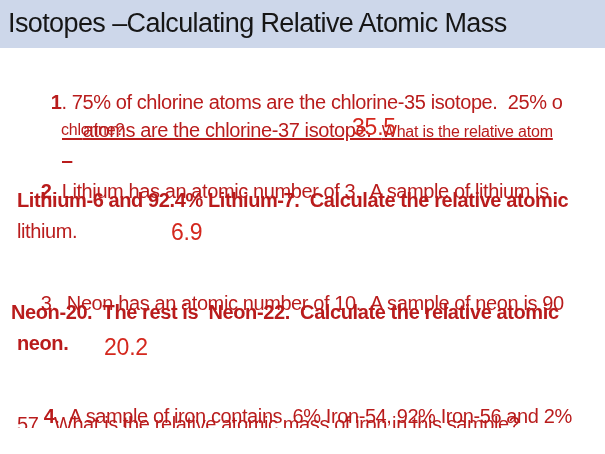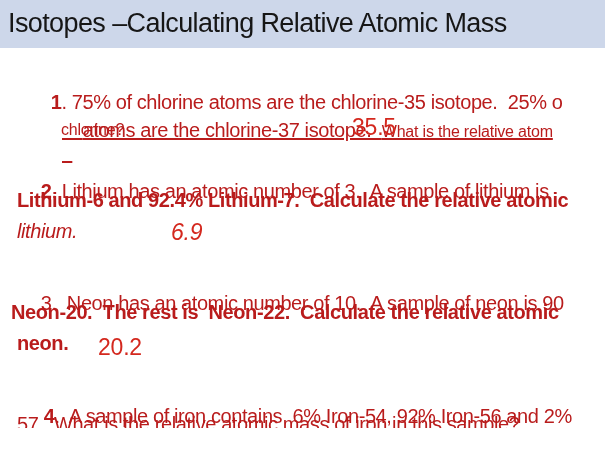--- a/index.html
+++ b/index.html
@@ -45,26 +45,26 @@
     letter-spacing: -0.2px;
     color: #d4281e;
   }
   
   #q1l1 { left: 30px; top: 68px; }
   #q1l2 { left: 62px; top: 96px; text-decoration: underline; }
   #q1l3 { left: 61px; top: 121px; }
   #q1ans { left: 352px; top: 114px; }
   #q2l1 { left: 20px; top: 157px; }
   #q2l2 { left: 17px; top: 189px; font-weight: bold; }
-  #q2l3 { left: 17px; top: 220px; font-style: italic; }
-  #q2ans { left: 171px; top: 219px; font-style: italic; }
+  #q2l3 { left: 17px; top: 220px; }
+  #q2ans { left: 171px; top: 219px; }
   #q3l1 { left: 20px; top: 269px; }
   #q3l2 { left: 11px; top: 301px; font-weight: bold; }
   #q3l3 { left: 17px; top: 332px; font-weight: bold; }
-  #q3ans { left: 98px; top: 334px; text-align: center; }
+  #q3ans { left: 104px; top: 334px; text-align: center; }
   #q4l1 { left: 23px; top: 382px; }
   #q4l2 { left: 17px; top: 413px; }
 </style>
 </head>
 <body>
 
 <div class="slide">
 
   <div class="title-bar">
     <div class="title-text">Isotopes –Calculating Relative Atomic Mass</div>

